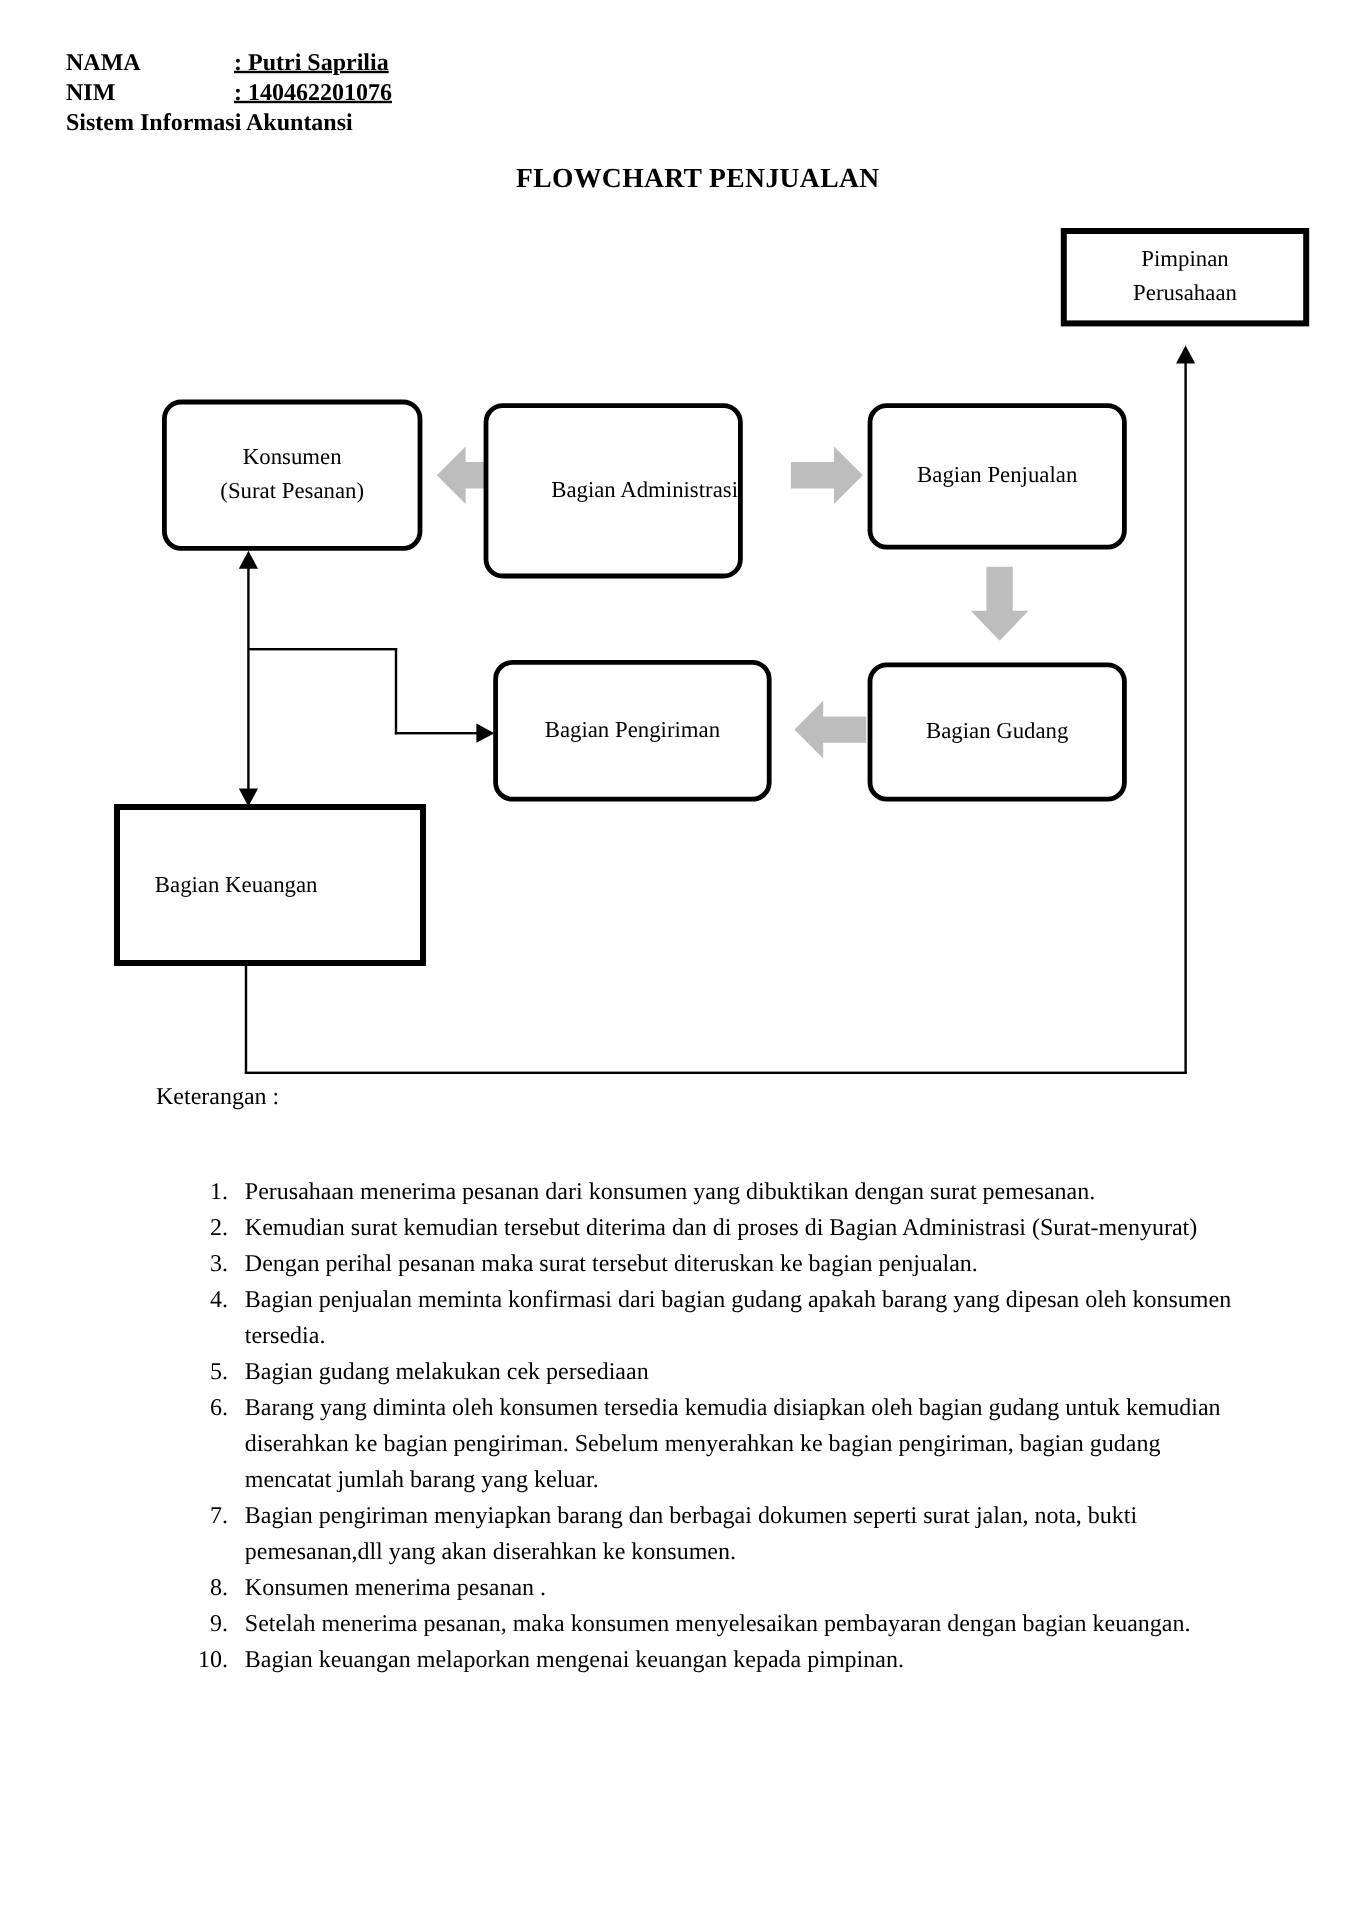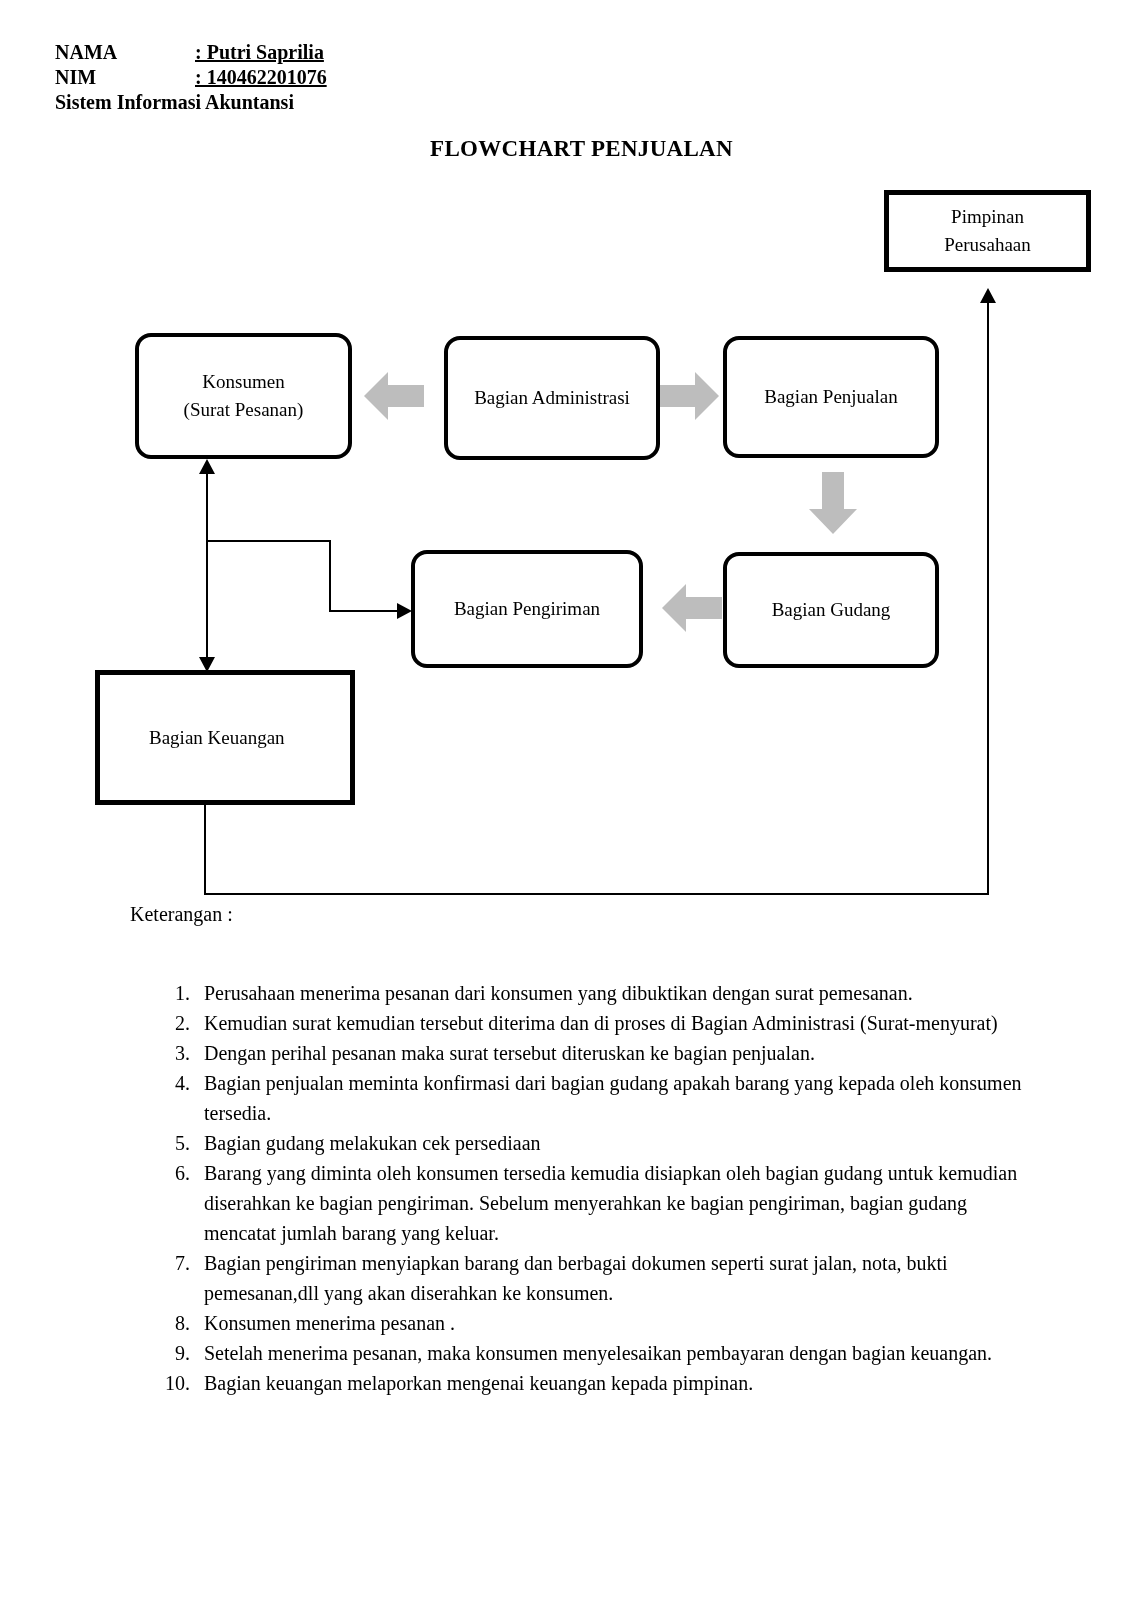--- a/index.html
+++ b/index.html
@@ -74,26 +74,26 @@
   }
   .node.square {
     border: 5px solid #000000;
     border-radius: 0;
   }
   .node .txt { display: block; }
 
   
   #node-pimpinan   { left: 884px; top: 190px;  width: 207px; height: 82px; }
   #node-konsumen   { left: 135px; top: 333px;  width: 217px; height: 126px; }
-  #node-admin      { left: 444px; top: 336px;  width: 216px; height: 124px; }
+  #node-admin      { left: 403px; top: 336px;  width: 216px; height: 146px; justify-content: flex-end; }
   #node-penjualan  { left: 723px; top: 336px;  width: 216px; height: 122px; }
   #node-pengiriman { left: 411px; top: 550px;  width: 232px; height: 118px; }
   #node-gudang     { left: 723px; top: 552px;  width: 216px; height: 116px; }
   #node-keuangan   { left: 95px;  top: 670px;  width: 260px; height: 135px;
-                     justify-content: flex-start; padding-left: 49px; }
+                     justify-content: flex-start; padding-left: 29px; }
 
   
   .garrow { position: absolute; z-index: 2; }
   .garrow svg { display: block; }
 
   #arrow-admin-konsumen  { left: 364px; top: 368px; }
   #arrow-admin-penjualan { left: 659px; top: 368px; }
   #arrow-penjualan-gudang{ left: 805px; top: 472px; }
   #arrow-gudang-pengiriman{ left: 662px; top: 580px; }
 
@@ -268,21 +268,21 @@
     <div class="note">
       <span class="num">2.</span>
       <span class="body">Kemudian surat kemudian tersebut diterima dan di proses di Bagian Administrasi (Surat-menyurat)</span>
     </div>
     <div class="note">
       <span class="num">3.</span>
       <span class="body">Dengan perihal pesanan maka surat tersebut diteruskan ke bagian penjualan.</span>
     </div>
     <div class="note">
       <span class="num">4.</span>
-      <span class="body">Bagian penjualan meminta konfirmasi dari bagian gudang apakah barang yang kepada oleh konsumen tersedia.</span>
+      <span class="body">Bagian penjualan meminta konfirmasi dari bagian gudang apakah barang yang dipesan oleh konsumen tersedia.</span>
     </div>
     <div class="note">
       <span class="num">5.</span>
       <span class="body">Bagian gudang melakukan cek persediaan</span>
     </div>
     <div class="note">
       <span class="num">6.</span>
       <span class="body">Barang yang diminta oleh konsumen tersedia kemudia disiapkan oleh bagian gudang untuk kemudian diserahkan ke bagian pengiriman. Sebelum menyerahkan ke bagian pengiriman, bagian gudang mencatat jumlah barang yang keluar.</span>
     </div>
     <div class="note">

